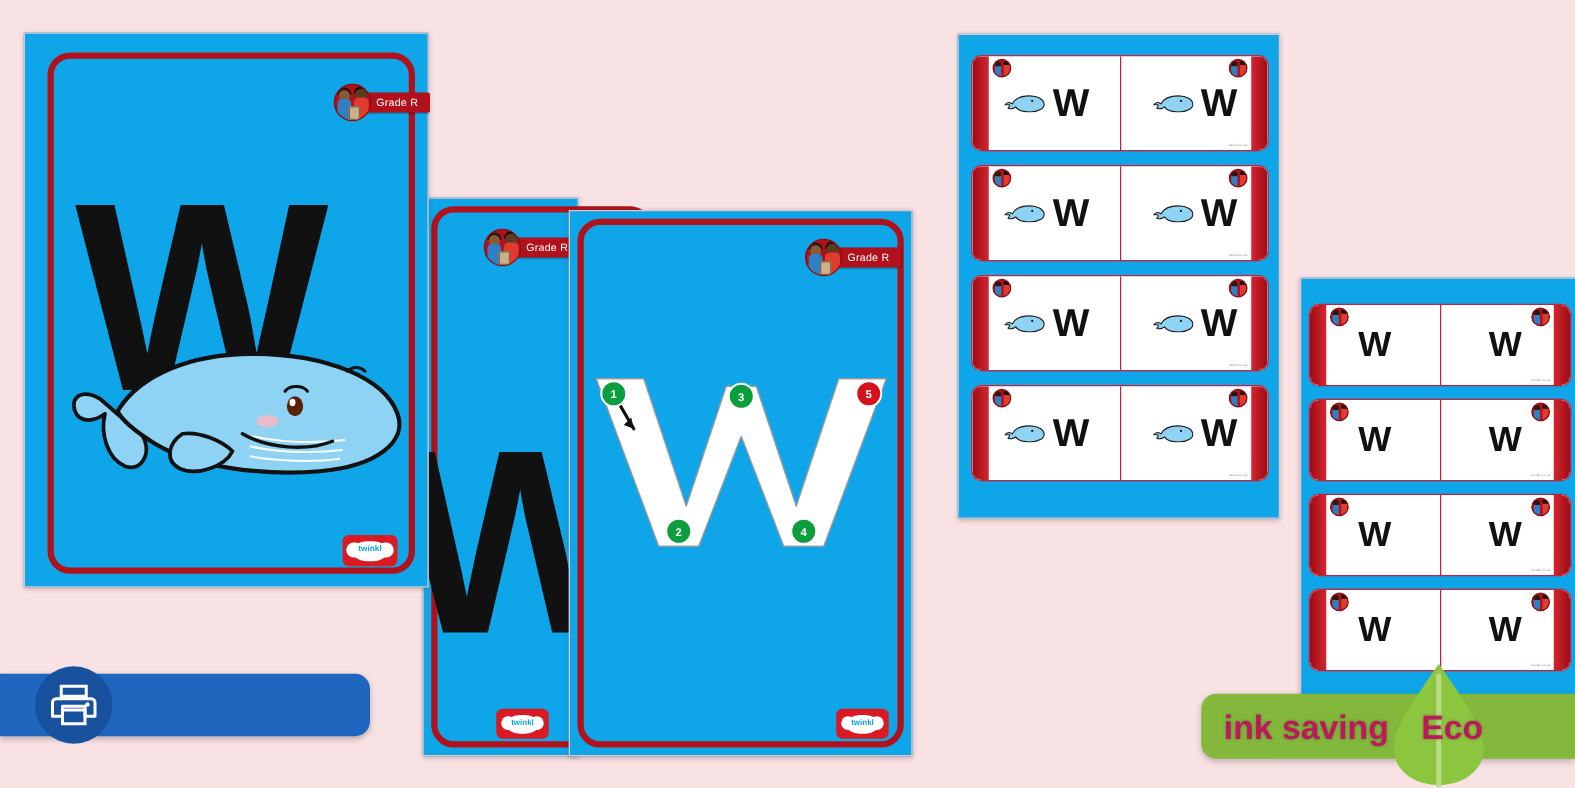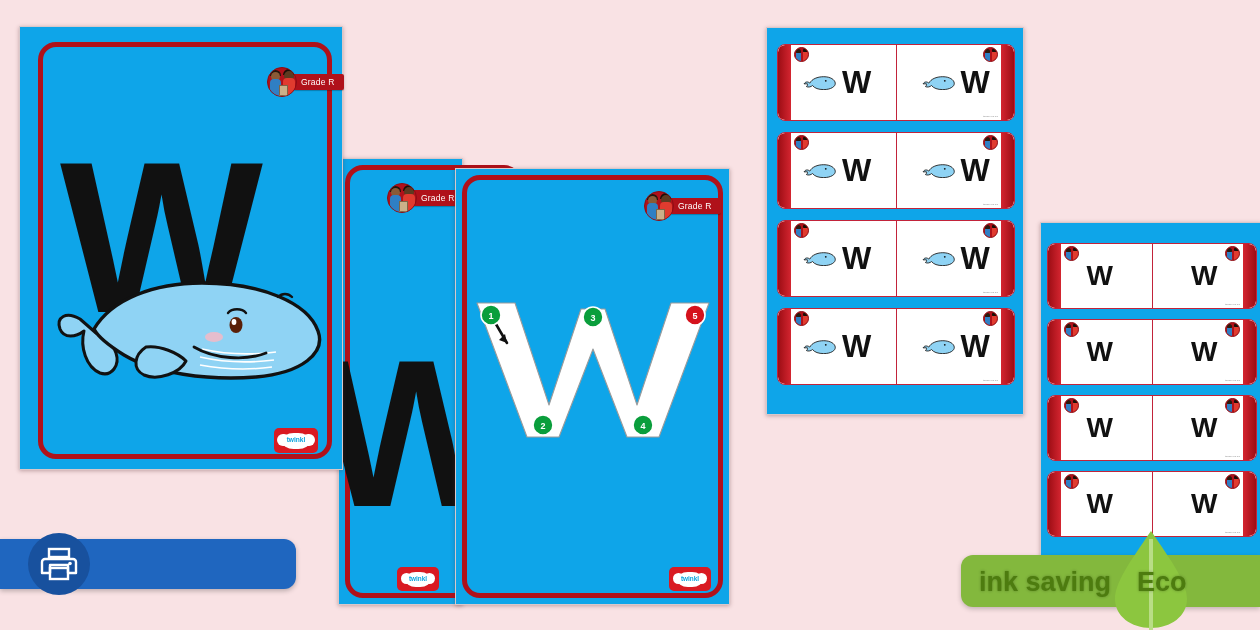--- a/index.html
+++ b/index.html
@@ -135,21 +135,21 @@
   }
   .badge-eco .bar{
     position:absolute;left:0;top:26px;width:299px;height:52px;
     background:#83b83d;border-radius:12px 0 0 12px;
     box-shadow:0 2px 5px rgba(0,0,0,.22);
   }
   .badge-eco .leaf{
     position:absolute;left:152px;top:0;width:76px;height:101px;z-index:2;
   }
   .badge-eco .txt{
-    position:absolute;top:38px;color:#4d7c0f;font-size:27px;font-weight:bold;
+    position:absolute;top:38px;color:#be185d;font-size:27px;font-weight:bold;
     line-height:30px;z-index:3;text-shadow:0 0 3px rgba(0,0,0,.28);
   }
   .badge-eco .txt.ink{left:18px;}
   .badge-eco .txt.eco{left:176px;}
 </style>
 </head>
 <body>
 
 <div class="stage">
 

